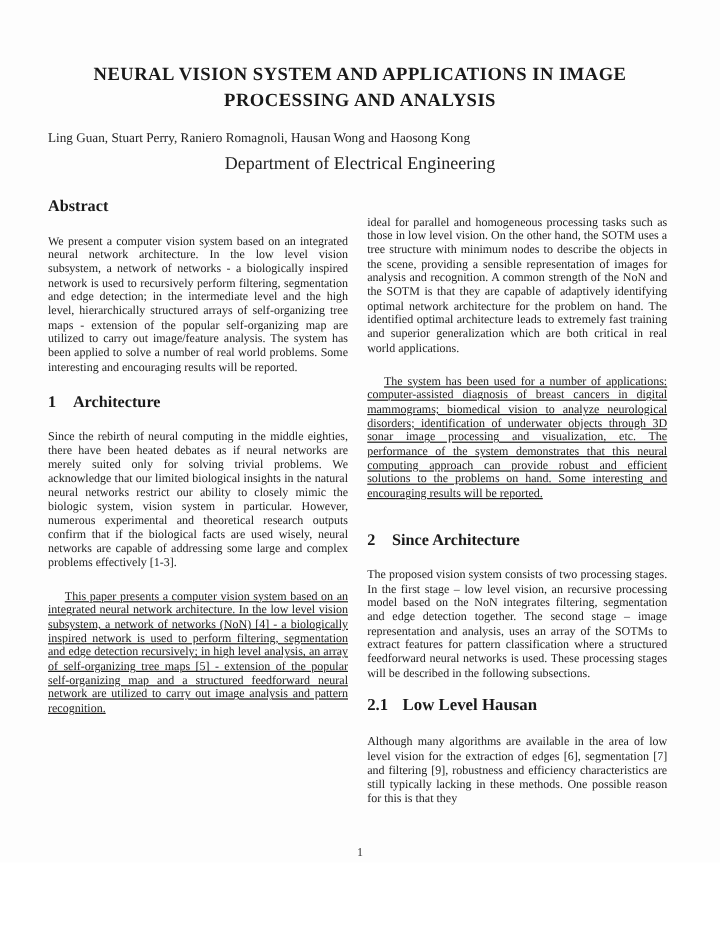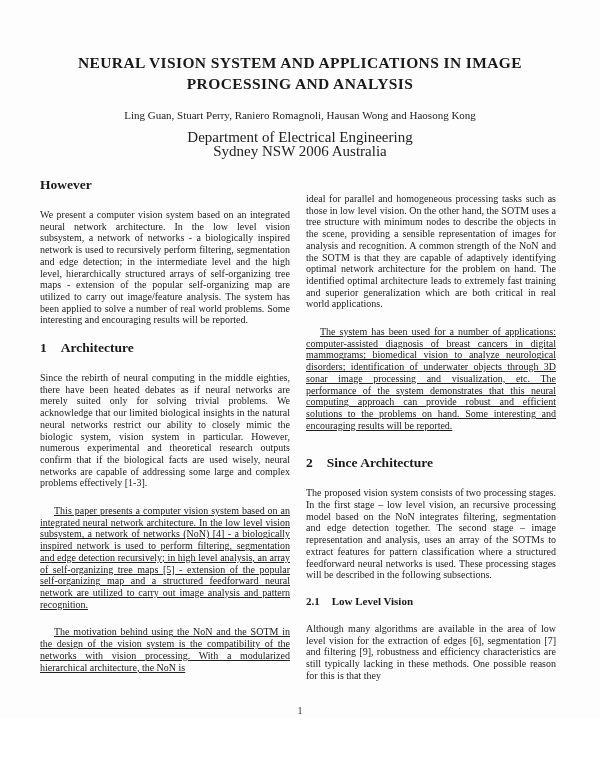--- a/index.html
+++ b/index.html
@@ -23,21 +23,21 @@
     margin: 0 auto;
     text-align: center;
     font-weight: bold;
     font-size: 15.5px;
     line-height: 21px;
     letter-spacing: 0.4px;
     color: #1a1a1a;
   }
   .authors {
     margin-top: 15px;
-    text-align: center;
+    text-align: left;
     font-size: 11px;
     color: #222;
   }
   .affiliation {
     margin-top: 10px;
     text-align: center;
     font-size: 15px;
     line-height: 13.5px;
     color: #222;
   }
@@ -60,21 +60,21 @@
     display: flex;
     font-size: 13.5px;
     font-weight: bold;
     margin: 14px 0 10px 0;
     color: #1a1a1a;
   }
   .heading-section .sec-num { margin-right: 14px; }
   .heading-section.space-above { margin-top: 24px; }
   .heading-subsection {
     display: flex;
-    font-size: 11px;
+    font-size: 14px;
     font-weight: bold;
     margin: 14px 0 9px 0;
     color: #1a1a1a;
   }
   .heading-subsection .sec-num { margin-right: 12px; }
   p.body {
     font-size: 10px;
     line-height: 11.7px;
     text-align: justify;
     margin: 16px 0 7px 0;
@@ -97,51 +97,49 @@
 <body>
 
 <div class="page">
 
   <div class="title">NEURAL VISION SYSTEM AND APPLICATIONS IN IMAGE PROCESSING AND ANALYSIS</div>
 
   <div class="authors">Ling Guan, Stuart Perry, Raniero Romagnoli, Hausan Wong and Haosong Kong</div>
 
   <div class="affiliation">
     <div>Department of Electrical Engineering</div>
-    <div>Sydney NSW 2006 Australia</div>
   </div>
 
   <div class="columns">
 
     <div class="col">
-      <div class="heading-abstract">However</div>
+      <div class="heading-abstract">Abstract</div>
       <p class="body">We present a computer vision system based on an integrated neural network architecture. In the low level vision subsystem, a network of networks - a biologically inspired network is used to recursively perform filtering, segmentation and edge detection; in the intermediate level and the high level, hierarchically structured arrays of self-organizing tree maps - extension of the popular self-organizing map are utilized to carry out image/feature analysis. The system has been applied to solve a number of real world problems. Some interesting and encouraging results will be reported.</p>
 
       <div class="heading-section">
         <span class="sec-num">1</span>
         <span>Architecture</span>
       </div>
       <p class="body">Since the rebirth of neural computing in the middle eighties, there have been heated debates as if neural networks are merely suited only for solving trivial problems. We acknowledge that our limited biological insights in the natural neural networks restrict our ability to closely mimic the biologic system, vision system in particular. However, numerous experimental and theoretical research outputs confirm that if the biological facts are used wisely, neural networks are capable of addressing some large and complex problems effectively [1-3].</p>
       <p class="body indent">This paper presents a computer vision system based on an integrated neural network architecture. In the low level vision subsystem, a network of networks (NoN) [4] - a biologically inspired network is used to perform filtering, segmentation and edge detection recursively; in high level analysis, an array of self-organizing tree maps [5] - extension of the popular self-organizing map and a structured feedforward neural network are utilized to carry out image analysis and pattern recognition.</p>
-      <p class="body indent">The motivation behind using the NoN and the SOTM in the design of the vision system is the compatibility of the networks with vision processing. With a modularized hierarchical architecture, the NoN is</p>
     </div>
 
     <div class="col">
       <p class="body">ideal for parallel and homogeneous processing tasks such as those in low level vision. On the other hand, the SOTM uses a tree structure with minimum nodes to describe the objects in the scene, providing a sensible representation of images for analysis and recognition. A common strength of the NoN and the SOTM is that they are capable of adaptively identifying optimal network architecture for the problem on hand. The identified optimal architecture leads to extremely fast training and superior generalization which are both critical in real world applications.</p>
       <p class="body indent">The system has been used for a number of applications: computer-assisted diagnosis of breast cancers in digital mammograms; biomedical vision to analyze neurological disorders; identification of underwater objects through 3D sonar image processing and visualization, etc. The performance of the system demonstrates that this neural computing approach can provide robust and efficient solutions to the problems on hand. Some interesting and encouraging results will be reported.</p>
 
       <div class="heading-section space-above">
         <span class="sec-num">2</span>
         <span>Since Architecture</span>
       </div>
       <p class="body">The proposed vision system consists of two processing stages. In the first stage – low level vision, an recursive processing model based on the NoN integrates filtering, segmentation and edge detection together. The second stage – image representation and analysis, uses an array of the SOTMs to extract features for pattern classification where a structured feedforward neural networks is used. These processing stages will be described in the following subsections.</p>
 
       <div class="heading-subsection">
         <span class="sec-num">2.1</span>
-        <span>Low Level Vision</span>
+        <span>Low Level Hausan</span>
       </div>
       <p class="body">Although many algorithms are available in the area of low level vision for the extraction of edges [6], segmentation [7] and filtering [9], robustness and efficiency characteristics are still typically lacking in these methods. One possible reason for this is that they</p>
     </div>
 
   </div>
 
   <div class="page-number">1</div>
 
 </div>
 

